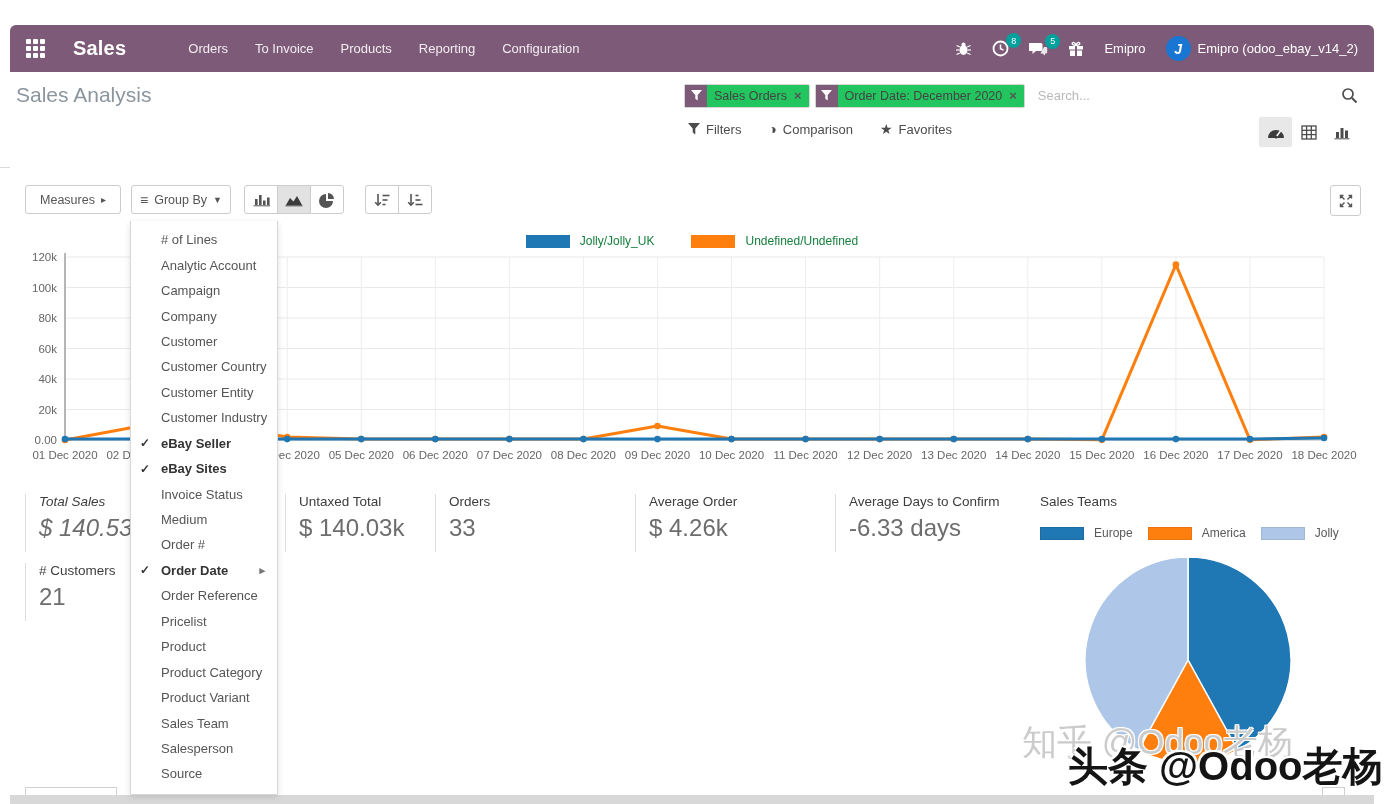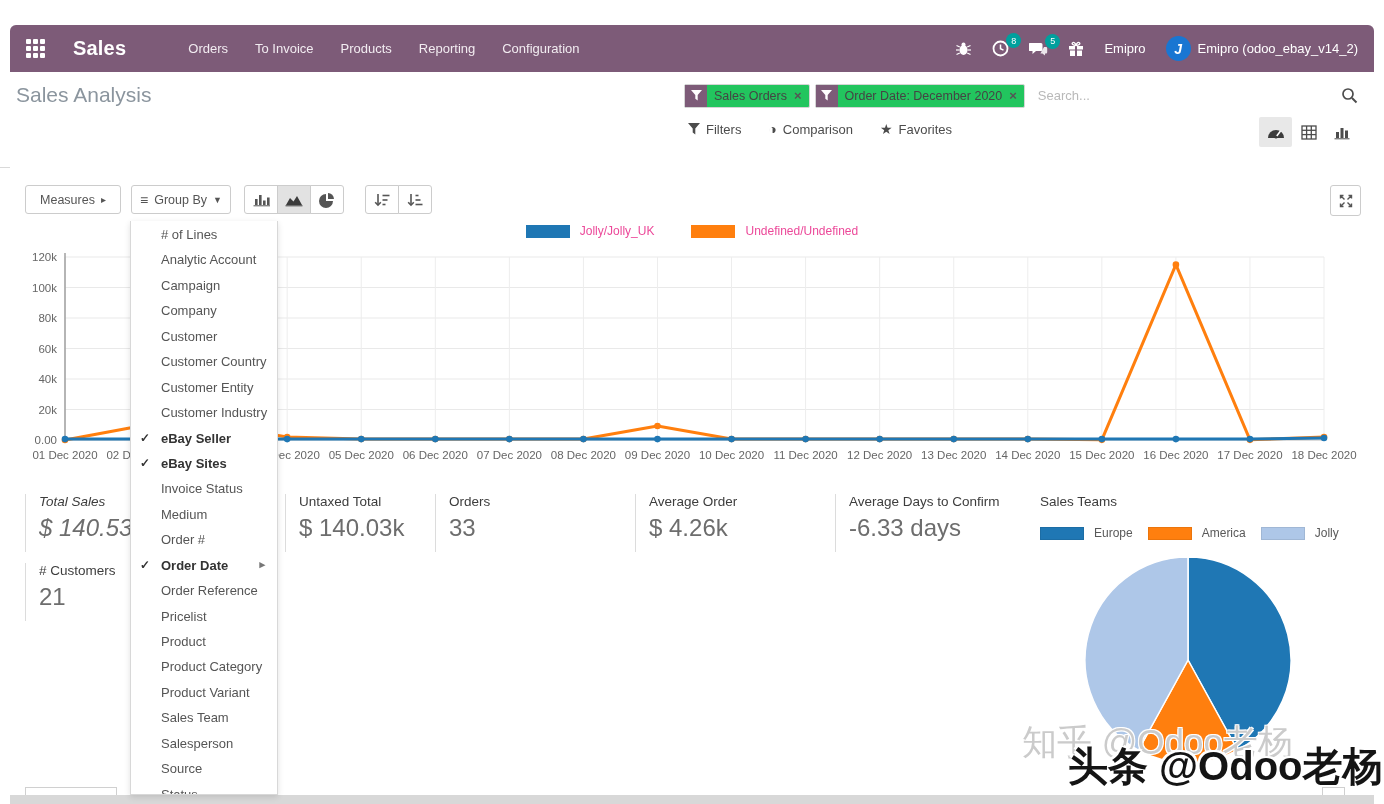--- a/index.html
+++ b/index.html
@@ -68,29 +68,29 @@
   .btn-group .btn:last-child { border-radius:0 3px 3px 0; }
   .btn.active { background:#e2e2e2; }
   .chart-type-group { left:234px; }
   .sort-group { left:355px; }
   .fullscreen-btn { position:absolute; left:1320px; top:29px; width:31px; height:31px; }
 
   
   .dropdown-menu { position:absolute; left:120px; top:65px; width:148px; height:574px;
                    background:#fff; border:1px solid #d8d8d8; border-top:none;
                    box-shadow:0 2px 6px rgba(0,0,0,.12); z-index:50; overflow:hidden; padding-top:6px; }
-  .dd-item { position:relative; height:25.45px; display:flex; 
+  .dd-item { position:relative; height:25.45px; display:flex; align-items:center;
              padding:0 12px 0 30px; font-size:13px; color:#555; cursor:pointer; white-space:nowrap; }
   .dd-item.checked { font-weight:700; color:#333; }
   .dd-check { position:absolute; left:9px; font-size:12px; }
   .dd-expand { margin-left:auto; color:#777; font-size:11px; }
 
   
-  .chart-legend { position:absolute; left:0; right:0; top:68px; display:flex; justify-content:center;
-                  gap:37px; align-items:center; font-size:12px; color:#ec4899; }
+  .chart-legend { position:absolute; left:0; right:0; top:78px; display:flex; justify-content:center;
+                  gap:37px; align-items:center; font-size:12px; color:#15803d; }
   .legend-item { display:flex; align-items:center; gap:10px; }
   .legend-swatch { width:44px; height:13px; }
   .line-chart-svg { position:absolute; left:0; top:70px; }
 
   
   .kpi { position:absolute; padding-left:13px; border-left:1px solid #dcdcdc; height:58px; }
   .kpi.no-border { border-left:none; }
   .kpi-label { font-size:13.5px; color:#3d3d3d; }
   .kpi-value { font-size:24px; color:#6d6d6d; margin-top:5px; }
 

